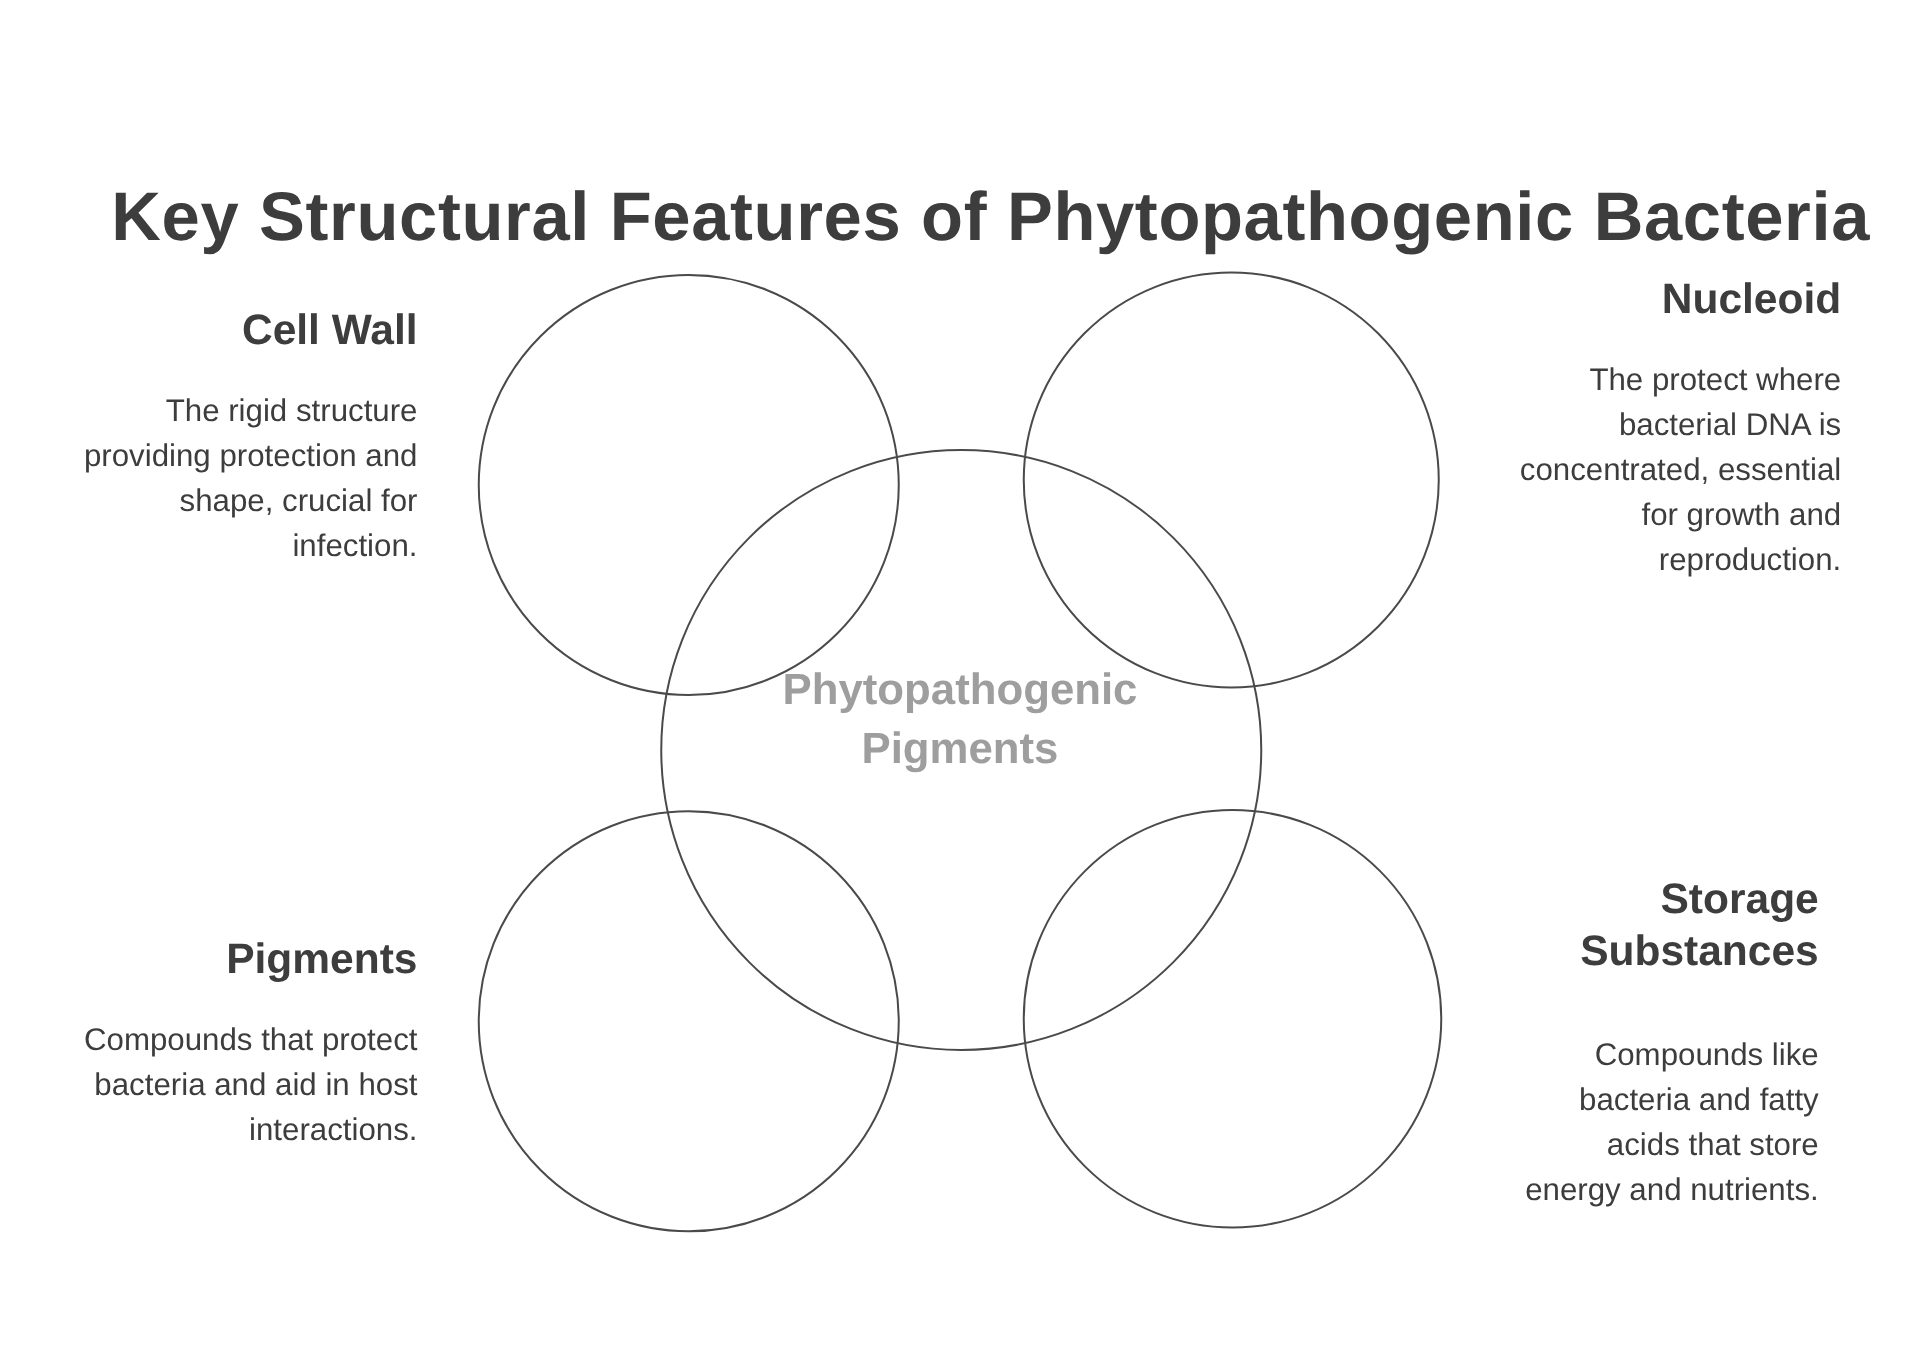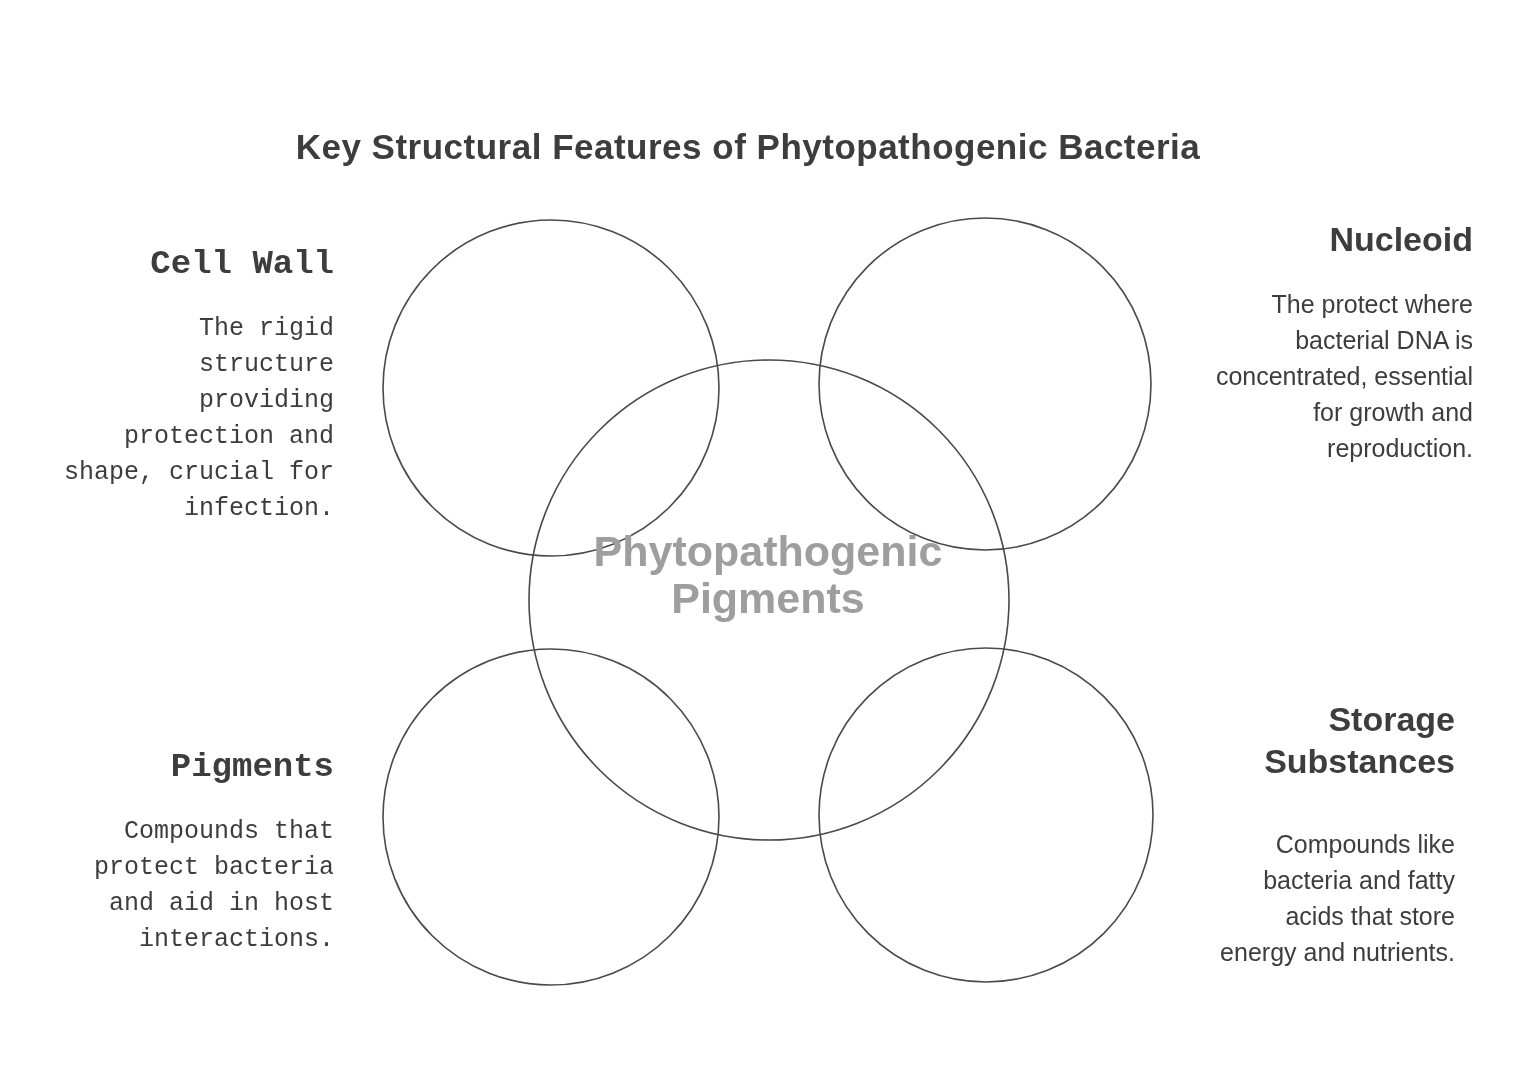--- a/index.html
+++ b/index.html
@@ -20,33 +20,33 @@
     top: 0;
     left: 0;
     width: 1536px;
     height: 1081px;
   }
   .page-title {
     position: absolute;
     top: 104px;
     left: 0;
     width: 1496px;
-    text-align: center;
-    font-size: 35px;
+    text-align: right;
+    font-size: 55px;
     font-weight: bold;
     color: #3d3d3d;
     letter-spacing: 0.5px;
   }
   .center-label {
     position: absolute;
     top: 528px;
     left: 568px;
     width: 400px;
     text-align: center;
-    font-size: 43px;
+    font-size: 35px;
     font-weight: bold;
     color: #9e9e9e;
     line-height: 47px;
   }
   .feature {
     position: absolute;
   }
   .feature h2 {
     margin: 0 0 26px 0;
     font-size: 34px;
@@ -55,21 +55,20 @@
     line-height: 42px;
   }
   .feature p {
     margin: 0;
     font-size: 25px;
     color: #3d3d3d;
     line-height: 36px;
   }
   .feature.align-right {
     text-align: right;
-    font-family: Liberation Mono, monospace;
   }
   .feature.align-left {
     text-align: right;
   }
   .feature-cell-wall {
     top: 243px;
     left: 62px;
     width: 272px;
   }
   .feature-nucleoid {

